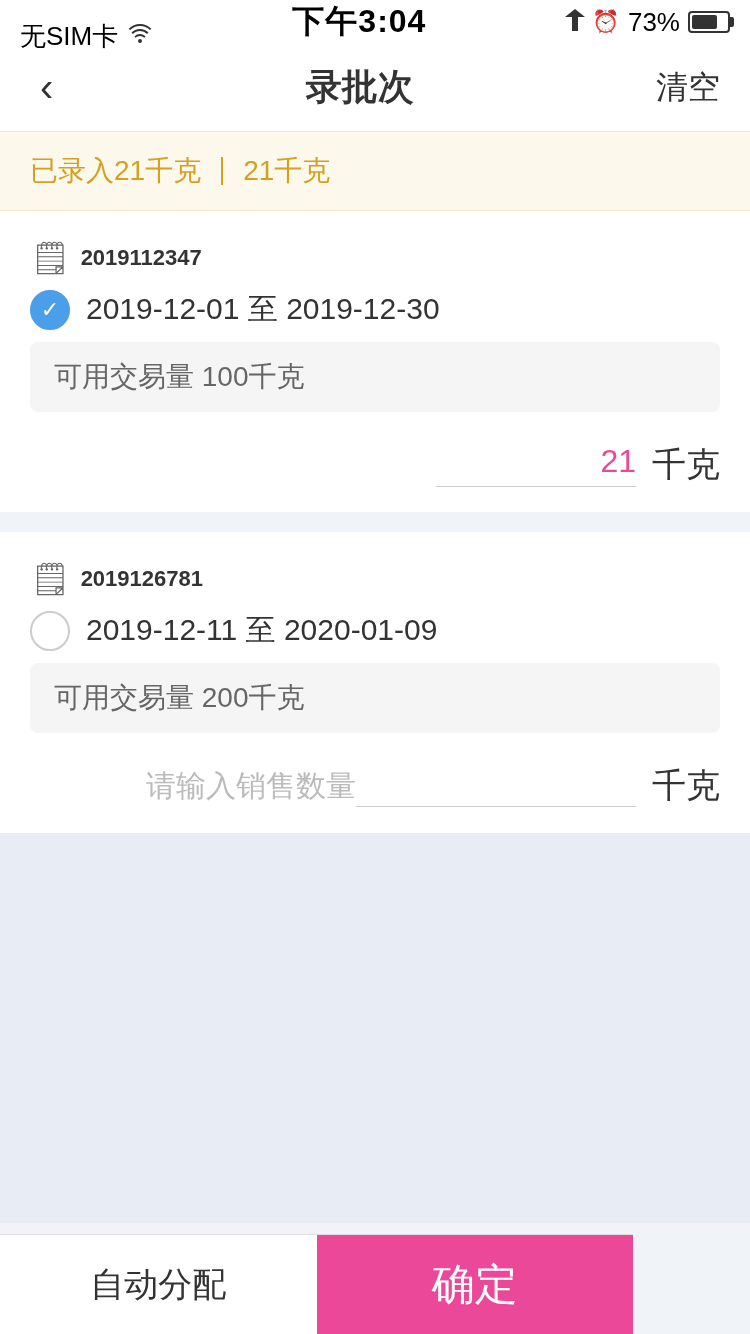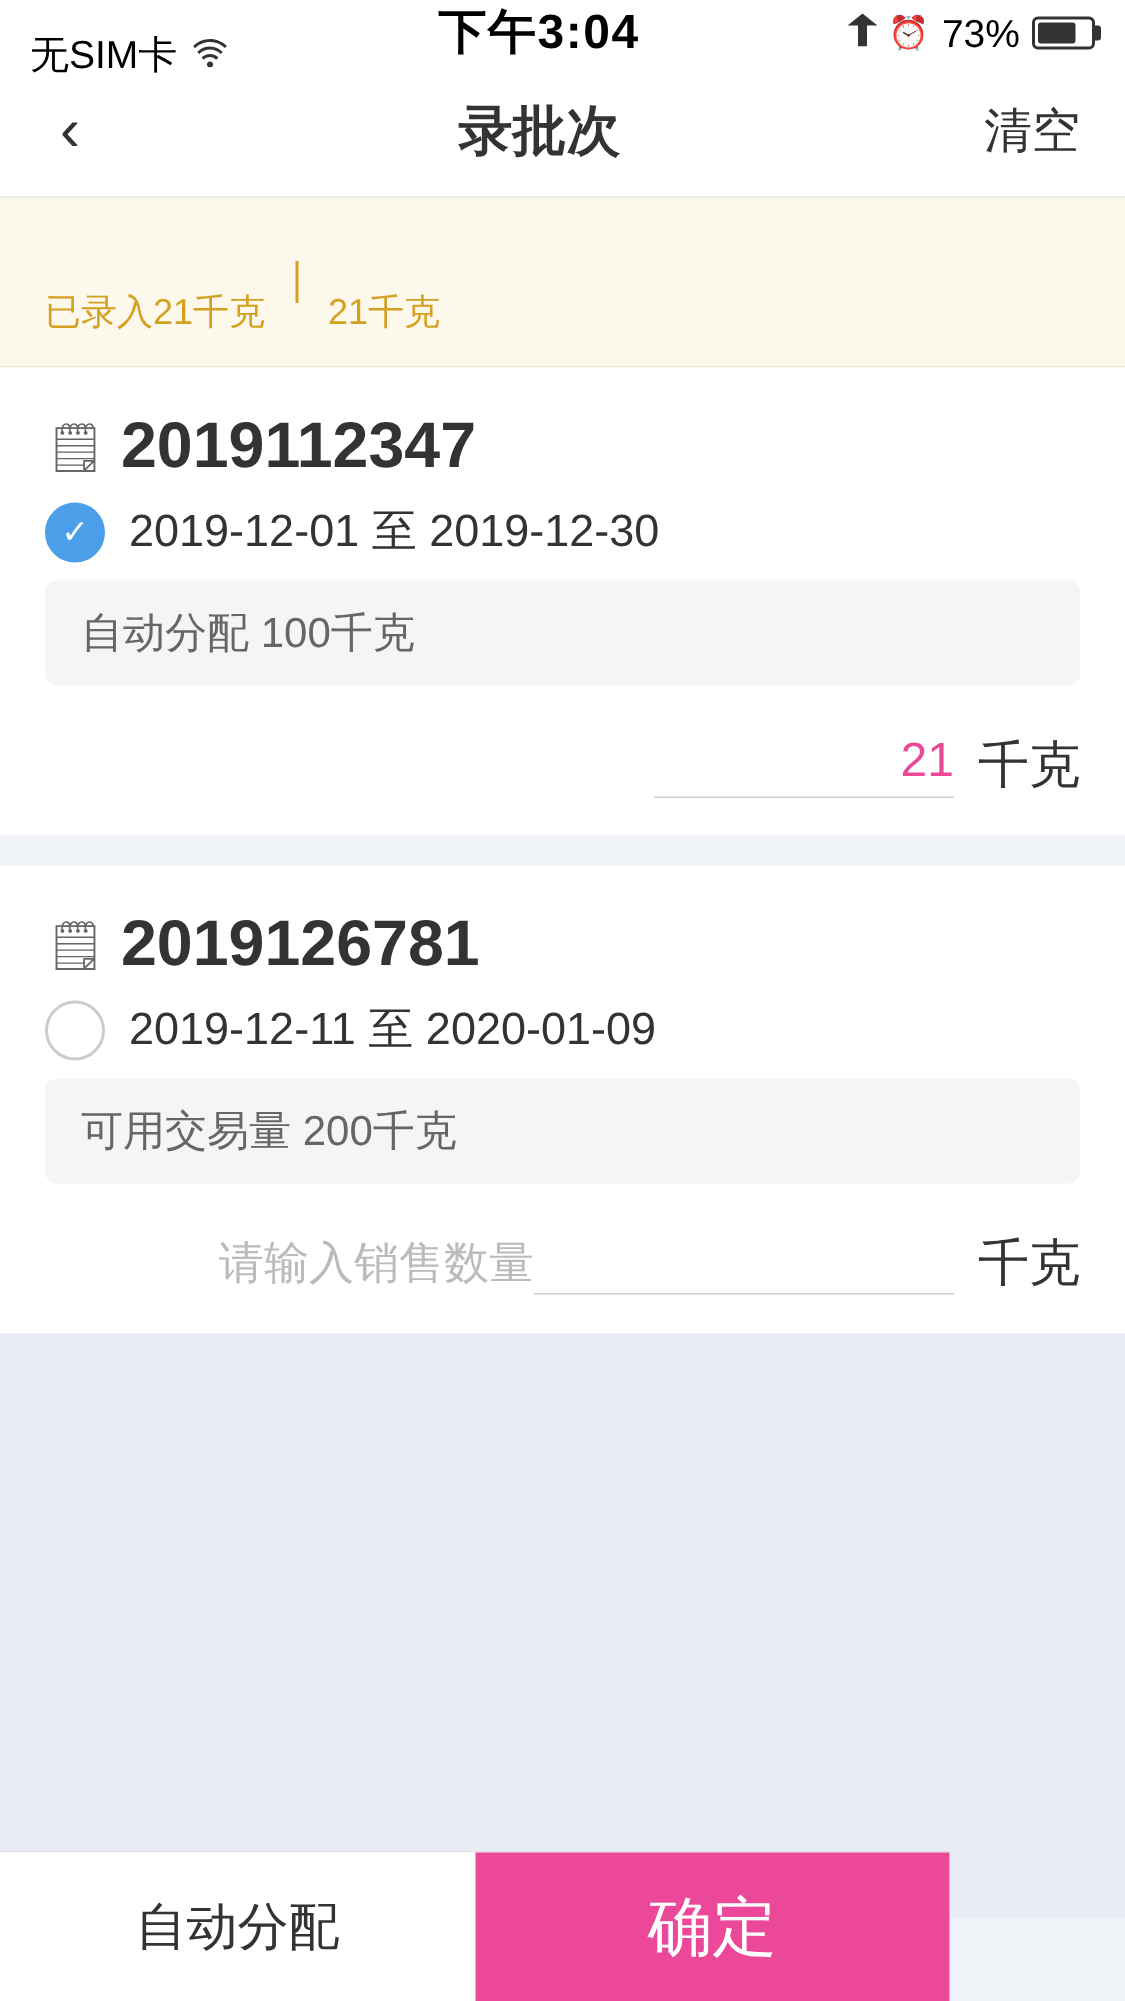--- a/index.html
+++ b/index.html
@@ -19,21 +19,20 @@
       background: #fff;
       display: flex;
       align-items: center;
       justify-content: space-between;
       padding: 0 20px;
       font-size: 28px;
       font-weight: 500;
     }
     .status-left {
       display: flex;
-      align-items: center;
       gap: 8px;
       font-size: 26px;
       margin-top: 28px;
     }
     .status-center {
       font-size: 32px;
       font-weight: 600;
       letter-spacing: 1px;
     }
     .status-right {
@@ -102,24 +101,23 @@
     .info-banner {
       width: 750px;
       background: #fdf8ec;
       padding: 20px 30px;
       display: flex;
       align-items: center;
       gap: 20px;
       border-bottom: 1px solid #f0e8c8;
     }
     .info-item {
-      font-size: 24px;
+      font-size: 28px;
       color: #d4a020;
       font-weight: 500;
-      margin-top: 40px;
     }
     .info-divider {
       width: 2px;
       height: 28px;
       background: #d4a020;
     }
 
     
     .batch-card {
       background: #fff;
@@ -131,21 +129,21 @@
       padding: 28px 30px 0 30px;
       display: flex;
       align-items: center;
       gap: 10px;
     }
     .batch-id-icon {
       font-size: 32px;
       color: #666;
     }
     .batch-id {
-      font-size: 43px;
+      font-size: 22px;
       font-weight: 600;
       color: #333;
     }
 
     
     .batch-date-row {
       padding: 12px 30px;
       display: flex;
       align-items: center;
       gap: 16px;
@@ -277,21 +275,21 @@
   <div class="batch-header">
     <span class="batch-id-icon">🗒</span>
     <span class="batch-id">2019112347</span>
   </div>
   <div class="batch-date-row">
     <div class="radio-circle selected">
       <span class="radio-check">✓</span>
     </div>
     <span class="batch-date">2019-12-01 至 2019-12-30</span>
   </div>
-  <div class="available-trade">自动分配 100千克</div>
+  <div class="available-trade">可用交易量 100千克</div>
 
   <div style="display:flex; align-items:center; justify-content:flex-end; padding: 10px 30px 24px 30px; gap:16px;">
     <div style="display:flex; flex-direction:column; align-items:flex-end;">
       <span style="font-size:32px; font-weight:500; color:#ec4899;">21</span>
       <div style="width:200px; height:1px; background:#ccc; margin-top:6px;"></div>
     </div>
     <span style="font-size:34px; color:#333; font-weight:500;">千克</span>
   </div>
 </div>
 

